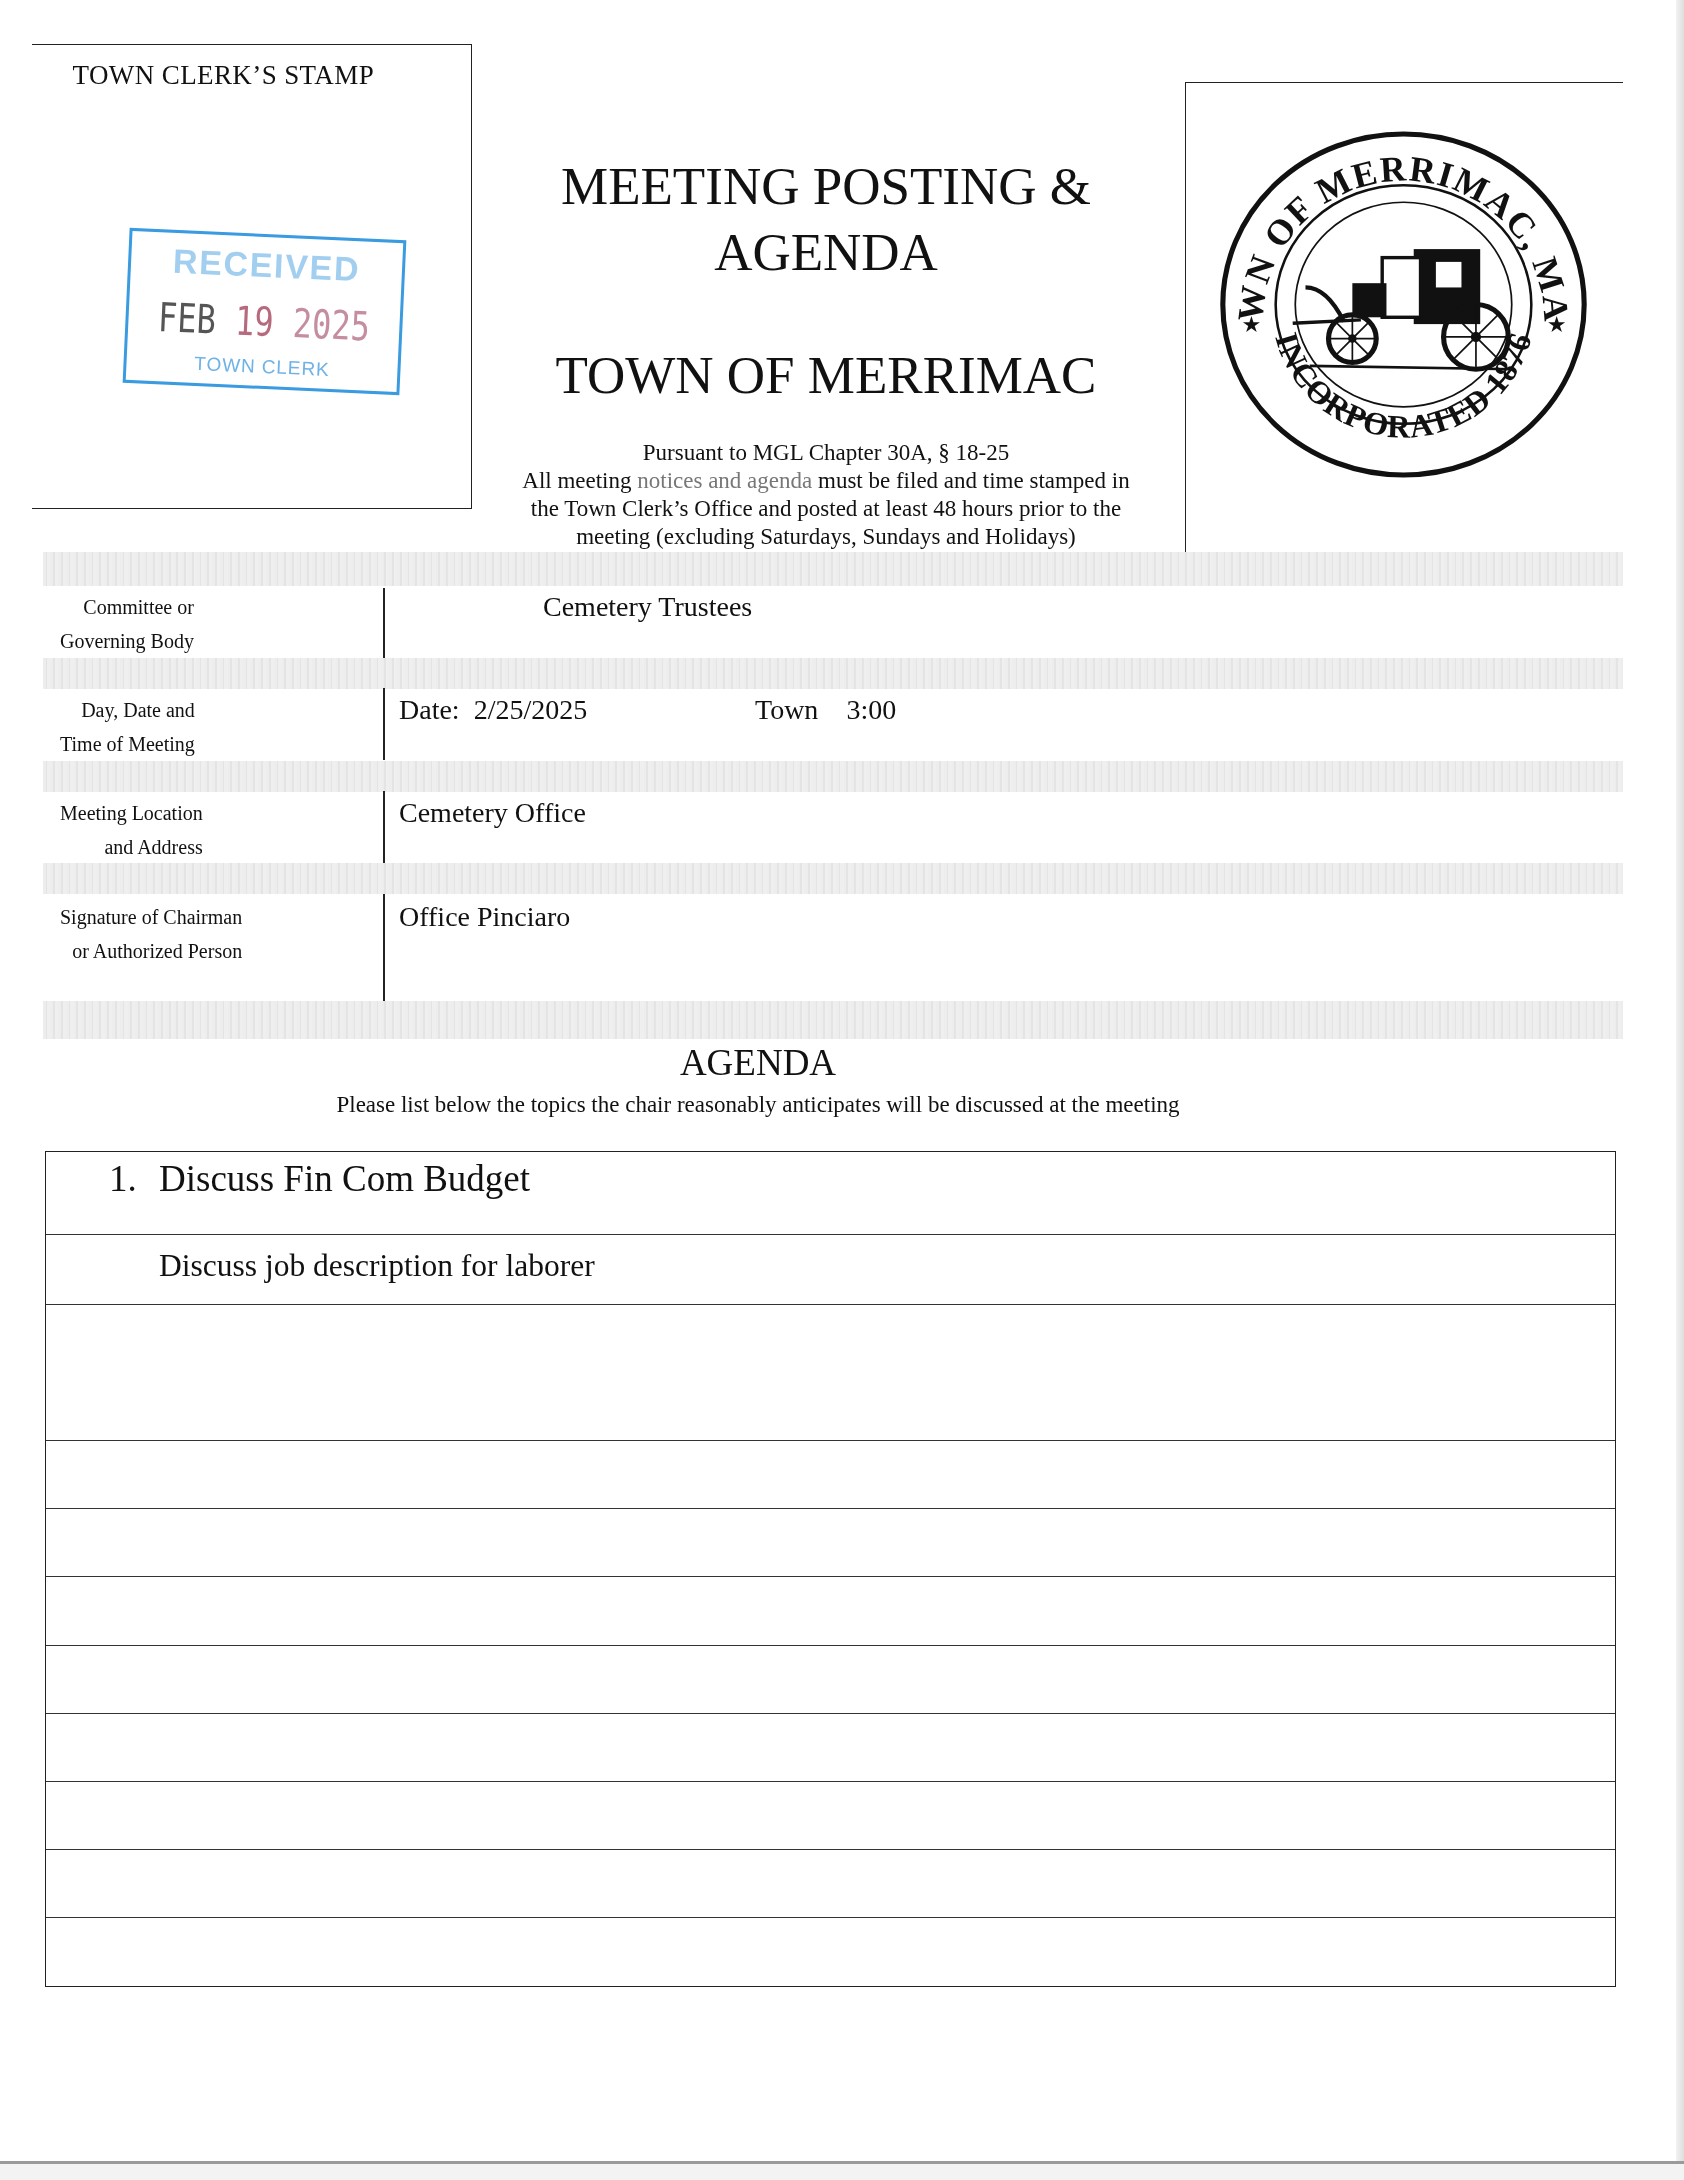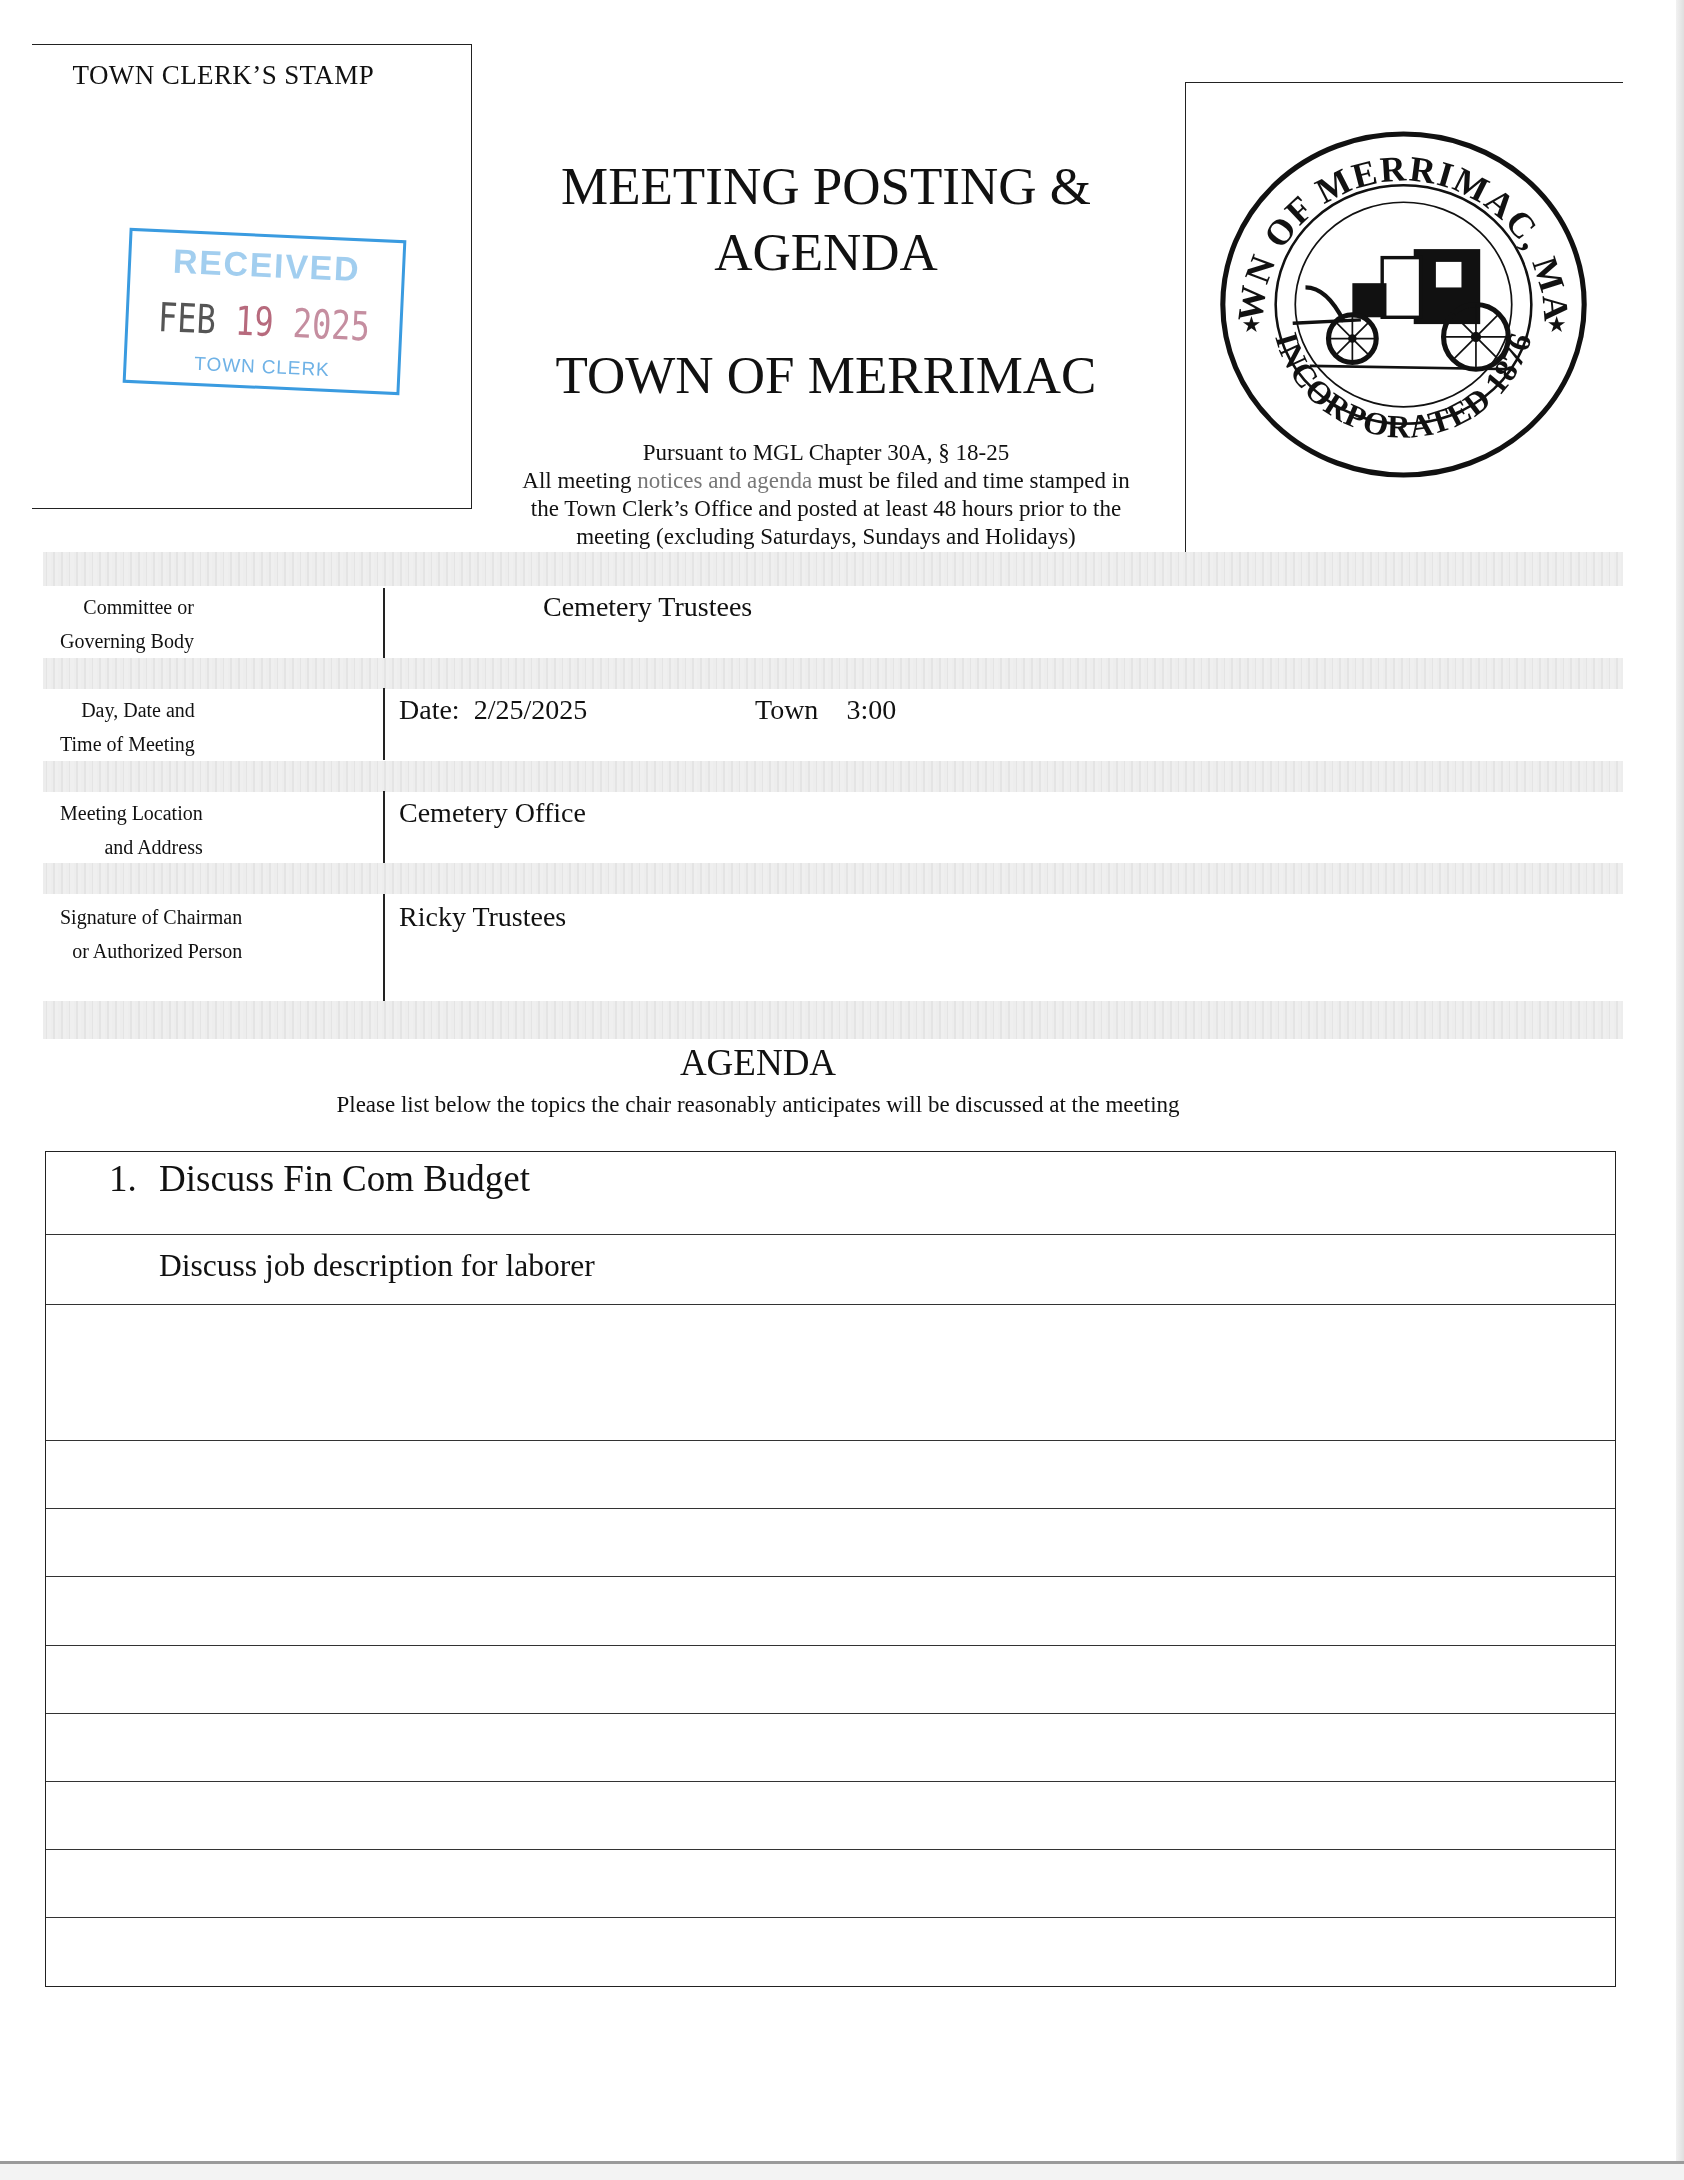--- a/index.html
+++ b/index.html
@@ -208,21 +208,21 @@
 <div class="info-label" style="top:796px">
   <div>Meeting Location</div>
   <div>and Address</div>
 </div>
 <div class="info-value" style="left:399px;top:796px">Cemetery Office</div>
 
 <div class="info-label" style="top:900px">
   <div>Signature of Chairman</div>
   <div>or Authorized Person</div>
 </div>
-<div class="info-value bold" style="left:399px;top:900px">Ricky Trustees</div>
+<div class="info-value bold" style="left:399px;top:900px">Office Pinciaro</div>
 
 <div class="agenda-title">AGENDA</div>
 <div class="agenda-hint">Please list below the topics the chair reasonably anticipates will be discussed at the meeting</div>
 
 <div class="agenda-table">
   <div class="agenda-row" style="top:0;height:83px">
     <span class="agenda-text" style="left:63px;top:5.1px">1.</span>
     <span class="agenda-text" style="left:113px;top:5.1px">Discuss Fin Com Budget</span>
   </div>
   <div class="agenda-row" style="top:83px;height:70px">

